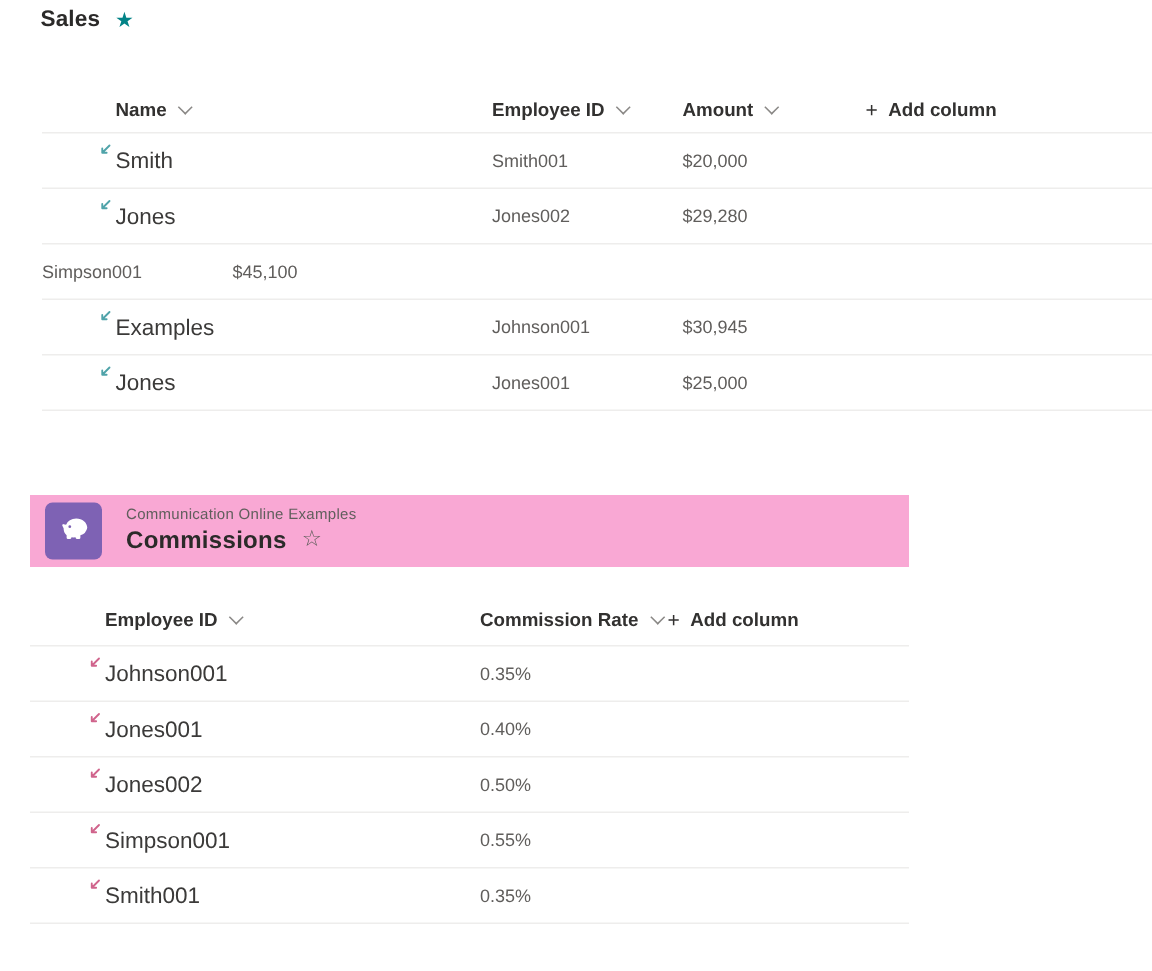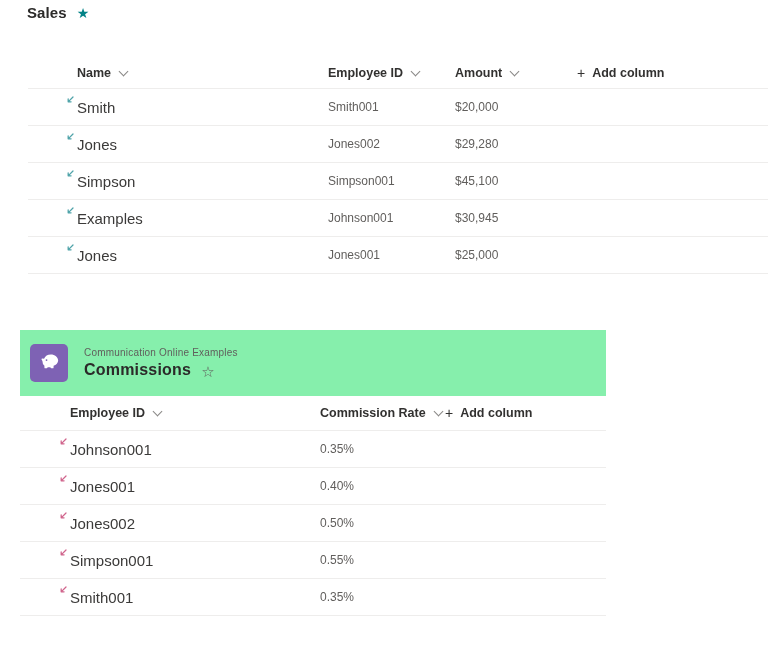--- a/index.html
+++ b/index.html
@@ -38,25 +38,25 @@
   .grid-row{display:flex;align-items:center;height:36px;border-top:1px solid #eeedec;cursor:pointer;}
   .grid-body{border-bottom:1px solid #eeedec;}
   .cell{font-size:12px;color:#605e5c;}
   .cell.primary{position:relative;font-size:15px;color:#3b3a39;height:100%;display:flex;align-items:center;}
   .open-arrow{position:absolute;top:6px;}
   .grid-sales .open-arrow{left:37px;color:#4fa3a9;}
   .grid-comm .open-arrow{left:38px;color:#d0648c;}
   .open-arrow svg{display:block;}
 
   
-  .banner{position:absolute;left:20px;top:330px;width:586px;height:66px;background:#86efac;display:flex;align-items:center;}
+  .banner{position:absolute;left:20px;top:330px;width:586px;height:48px;background:#f9a8d4;display:flex;align-items:center;}
   .app-tile{width:38px;height:38px;border-radius:5px;background:#7e62b4;margin-left:10px;display:flex;align-items:center;justify-content:center;flex:none;}
   .banner-text{margin-left:16px;}
   .site-label{font-size:10px;color:#605e5c;letter-spacing:.2px;cursor:pointer;}
-  .comm-title-row{display:flex;align-items:flex-end;margin-top:3px;}
+  .comm-title-row{display:flex;align-items:flex-start;margin-top:3px;}
   .comm-title{font-size:16px;font-weight:700;color:#2b2a29;margin:0;letter-spacing:.2px;}
 </style>
 </head>
 <body>
 
 <div class="sales-title-row">
   <h2 class="list-title">Sales</h2>
   <span class="star filled">★</span>
 </div>
 
@@ -104,28 +104,20 @@
             </svg>
           </span>
         <span>Jones</span>
       </div>
       <div class="cell c2">Jones002</div>
       <div class="cell c3">$29,280</div>
       <div class="cell c4"></div>
     </div>
 
     <div class="grid-row">
-      <div class="cell primary c1">
-        <span class="open-arrow">
-            <svg width="10" height="10" viewBox="0 0 12 12" fill="none" stroke="currentColor" stroke-width="1.5" stroke-linecap="round" stroke-linejoin="round">
-              <path d="M9.6 2.4 L3.8 8.2 M3.8 8.2 V4.7 M3.8 8.2 H7.3"></path>
-            </svg>
-          </span>
-        <span>Simpson</span>
-      </div>
       <div class="cell c2">Simpson001</div>
       <div class="cell c3">$45,100</div>
       <div class="cell c4"></div>
     </div>
 
     <div class="grid-row">
       <div class="cell primary c1">
         <span class="open-arrow">
             <svg width="10" height="10" viewBox="0 0 12 12" fill="none" stroke="currentColor" stroke-width="1.5" stroke-linecap="round" stroke-linejoin="round">
               <path d="M9.6 2.4 L3.8 8.2 M3.8 8.2 V4.7 M3.8 8.2 H7.3"></path>

